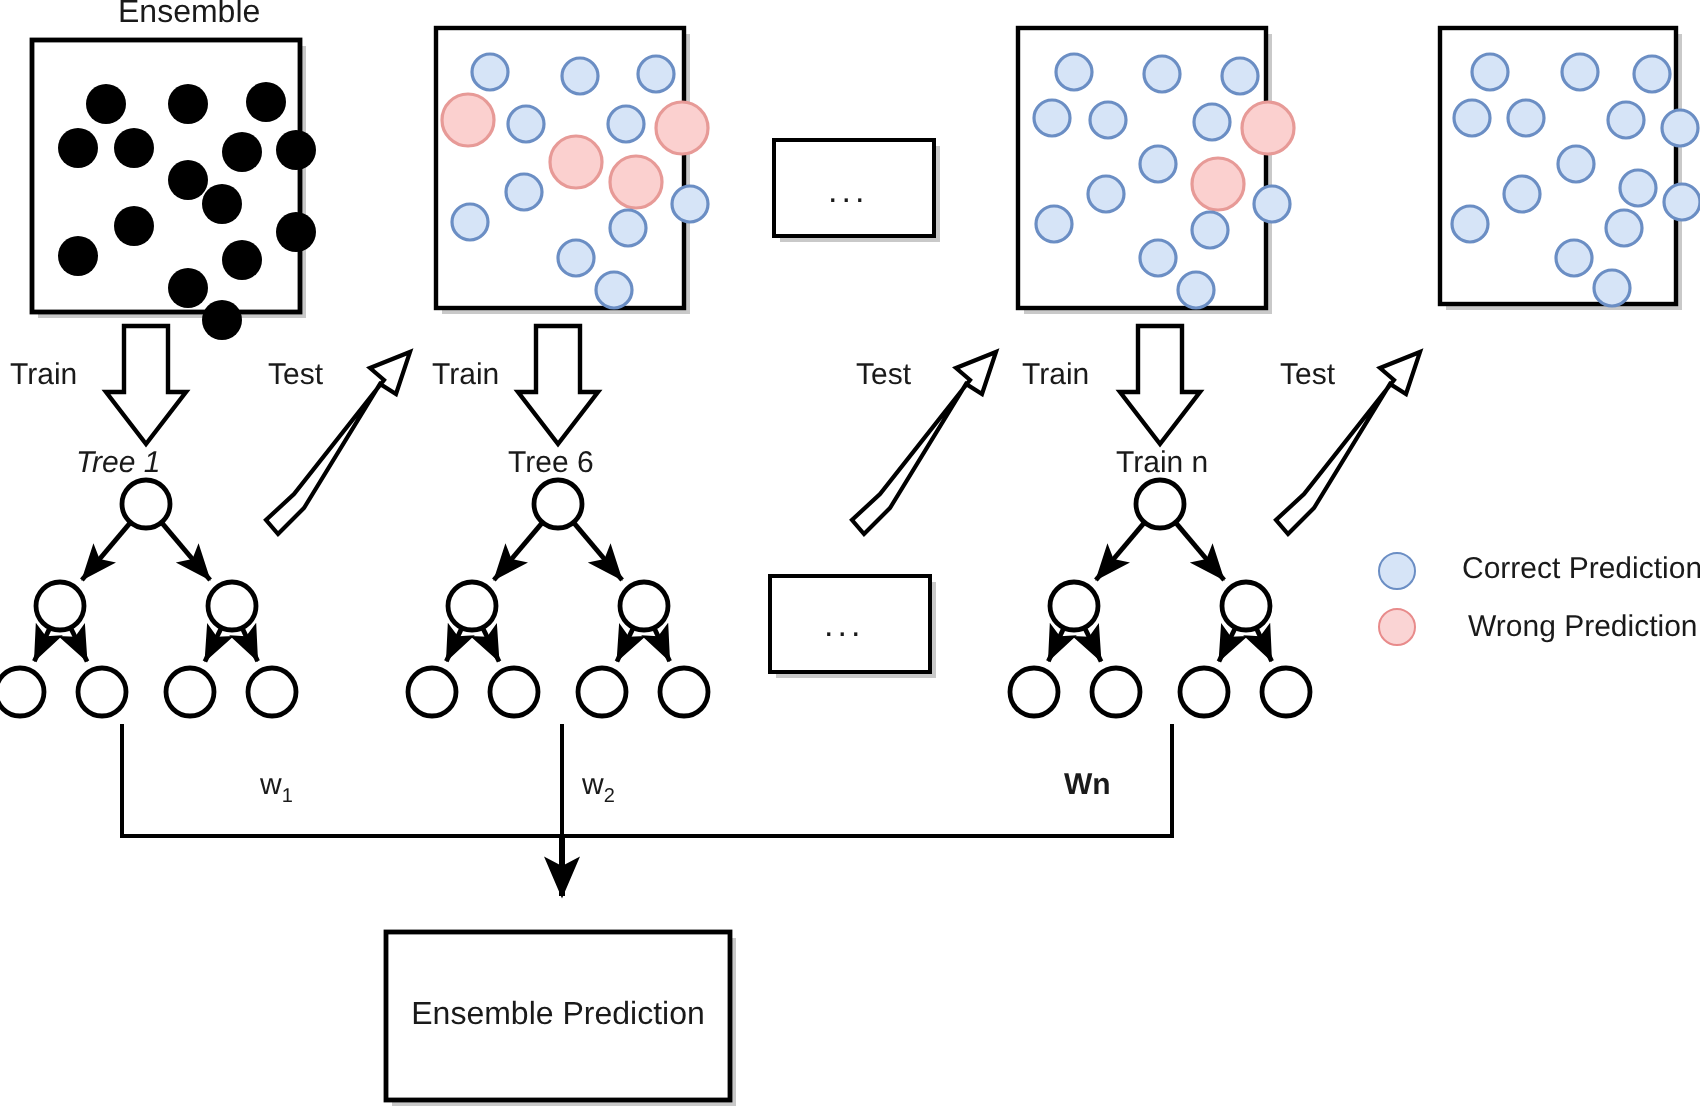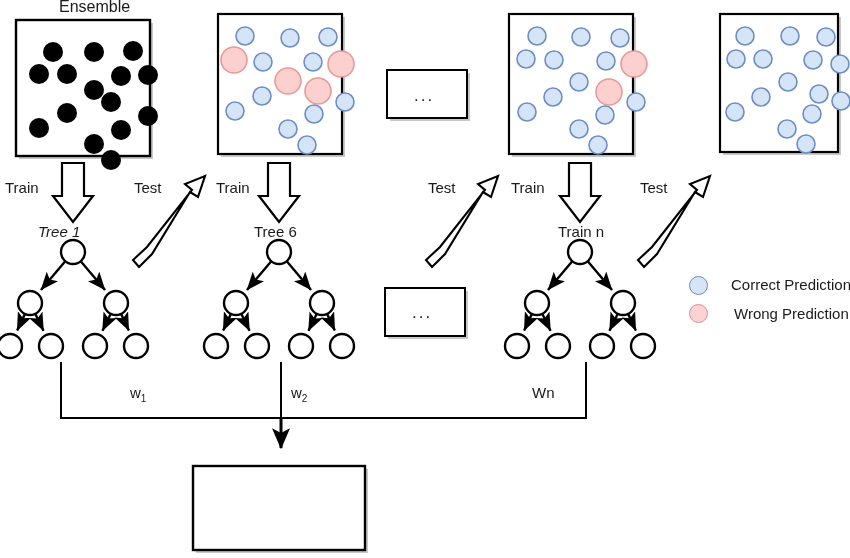--- a/index.html
+++ b/index.html
@@ -225,22 +225,23 @@
 
 <div class="lbl" style="left:414px;top:87px;font-size:17px;letter-spacing:2px;">...</div>
 <div class="lbl" style="left:412px;top:304px;font-size:17px;letter-spacing:2px;">...</div>
 
 <div class="lbl" style="left:82px;top:385px;margin-left:48px;">
   <span>w</span><span class="sub">1</span>
 </div>
 <div class="lbl" style="left:291px;top:385px;text-align:right;">
   <span>w</span><span class="sub">2</span>
 </div>
-<div class="lbl" style="left:532px;top:385px;">Wn</div>
-
+<div class="lbl" style="left:532px;top:385px;font-weight:bold;">Wn</div>
+
+<div class="lbl big" style="left:204px;top:500px;width:150px;text-align:center;">Ensemble Prediction</div>
 
 <div id="legend" style="position:absolute;left:689px;top:276px;">
       <div style="display: flex; align-items: flex-start; gap: 23px; height: 25px;">
         <span style="display: inline-block; width: 17px; height: 17px; border-radius: 50%; background: rgb(214, 228, 247); border: 1.6px solid rgb(107, 142, 196); flex: 0 0 auto;"></span>
         <span style="font-size: 15px; color: rgb(26, 26, 26); white-space: nowrap;">Correct Prediction</span>
       </div>
       <div style="display: flex; align-items: center; gap: 26px; height: 25px;">
         <span style="display: inline-block; width: 17px; height: 17px; border-radius: 50%; background: rgb(250, 212, 212); border: 1.6px solid rgb(232, 139, 139); flex: 0 0 auto;"></span>
         <span style="font-size: 15px; color: rgb(26, 26, 26); white-space: nowrap;">Wrong Prediction</span>
       </div>

